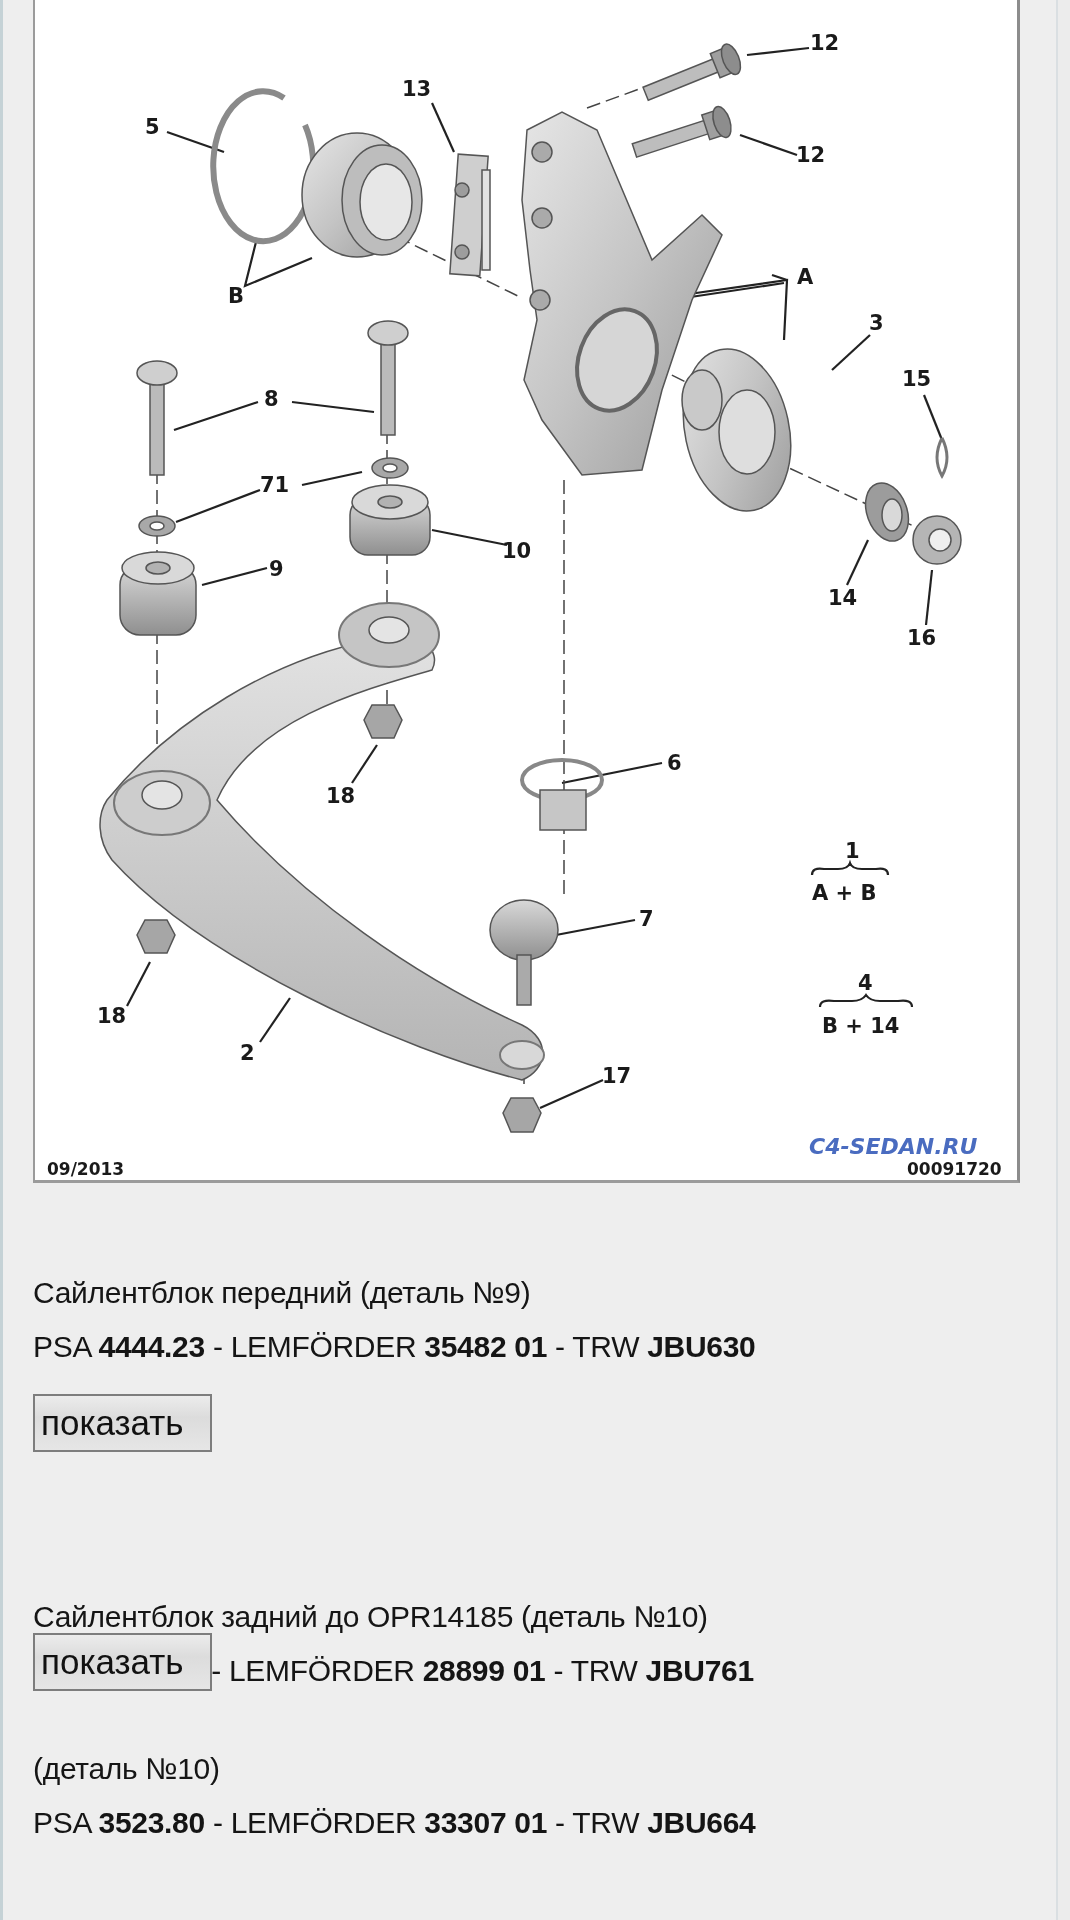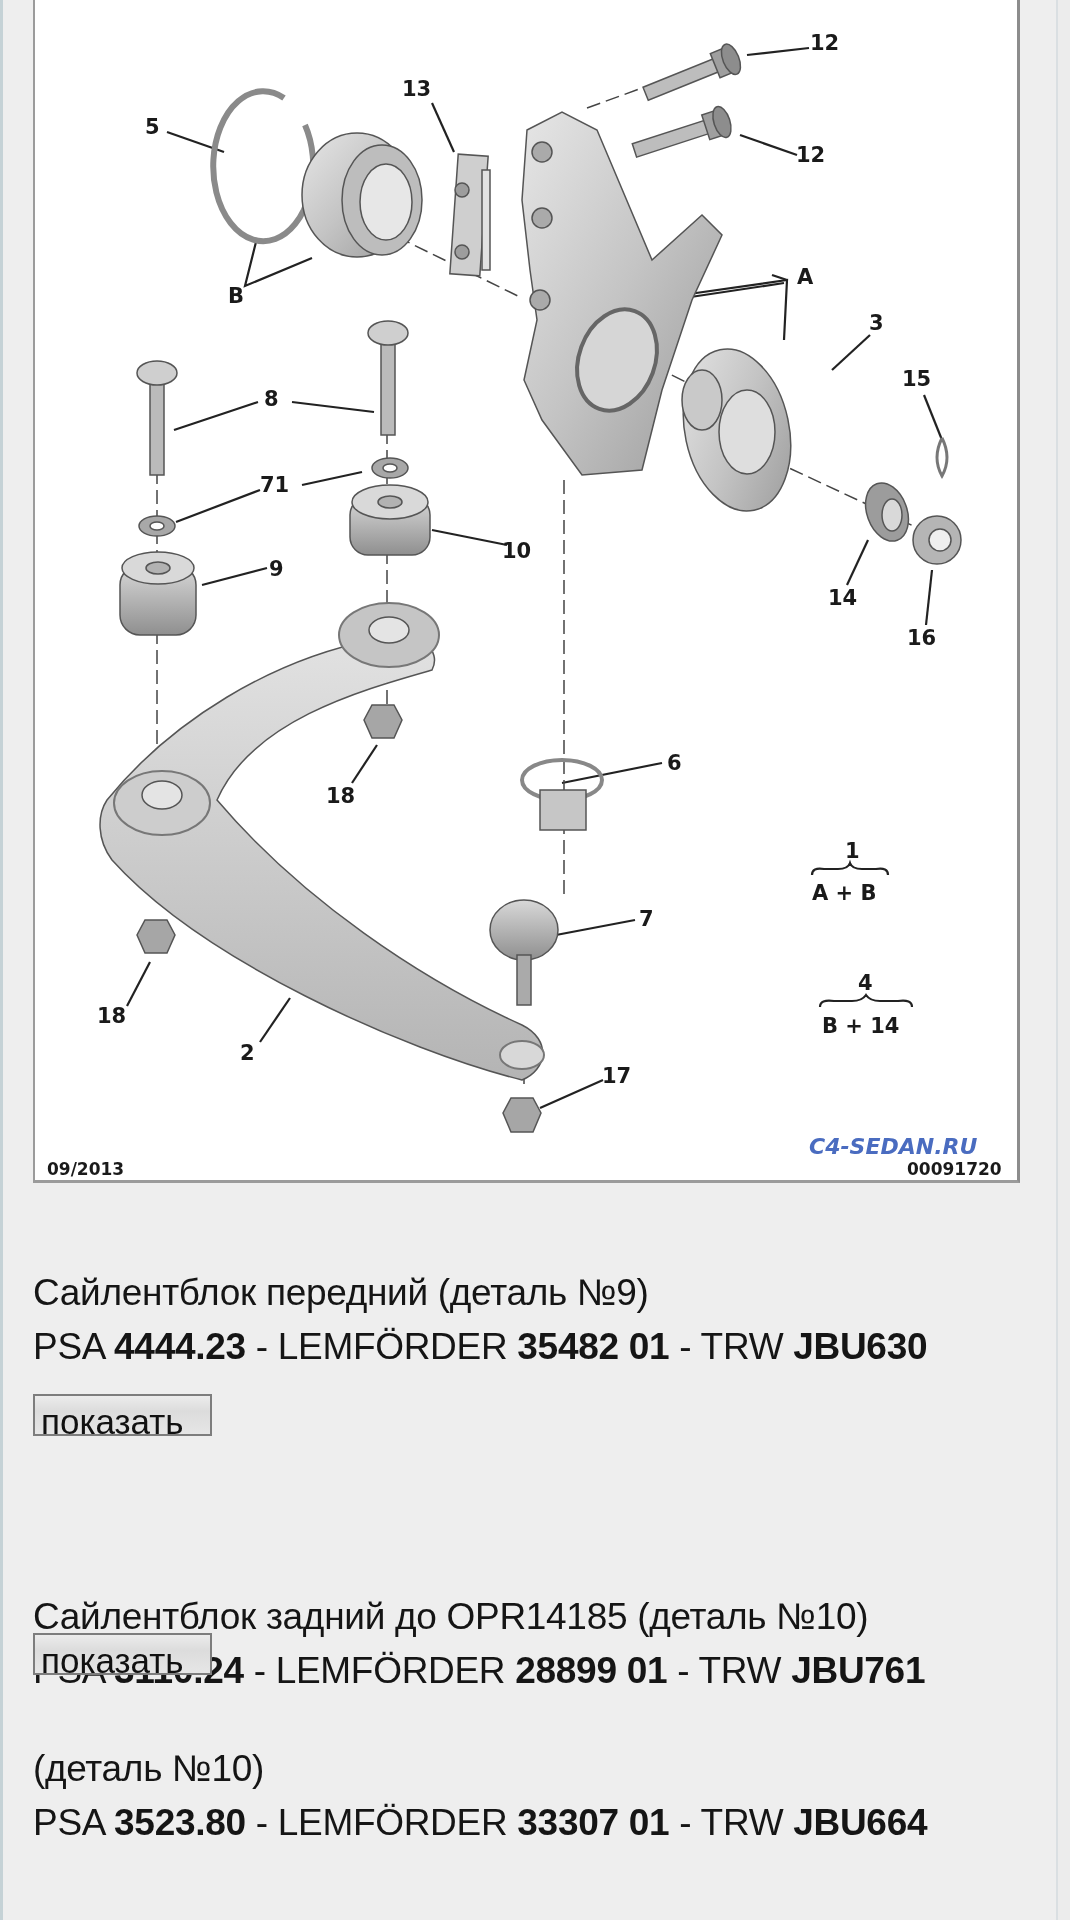--- a/index.html
+++ b/index.html
@@ -19,28 +19,28 @@
     border-left:2px solid #9b9b9b; border-right:3px solid #8c8c8c; border-bottom:3px solid #9b9b9b;
     box-sizing:border-box; overflow:hidden;
   }
   .diagram svg { position:absolute; left:-33px; top:4px; width:1070px; height:1190px; }
   .lbl { font-family:"DejaVu Sans", sans-serif; font-weight:bold; font-size:21px; fill:#1a1a1a; }
   .wm { font-family:"DejaVu Sans", sans-serif; font-weight:bold; font-style:italic; font-size:22px; fill:#4a6cc0; }
   .code { font-family:"DejaVu Sans", sans-serif; font-weight:bold; font-size:17px; fill:#1a1a1a; }
 
   .part {
     position:absolute; left:33px; width:990px;
-    font-size:37px; line-height:54px; color:#151515;
+    font-size:30px; line-height:54px; color:#151515;
     font-family:"Liberation Sans", "DejaVu Sans", sans-serif;
     letter-spacing:-0.3px;
   }
   .part .t { display:block; }
   .part b { font-weight:bold; }
   .btn {
-    position:absolute; left:33px; width:179px; height:42px;
+    position:absolute; left:33px; width:179px; height:58px;
     box-sizing:border-box;
     border:2px solid #7d7d7d;
     background:linear-gradient(#ececec, #dcdcdc 40%, #e6e6e6);
     font-family:"Liberation Sans", "DejaVu Sans", sans-serif;
     font-size:35px; color:#111; line-height:52px;
     padding:0 0 0 6px; text-align:left; cursor:pointer;
   }
 </style>
 </head>
 <body>

